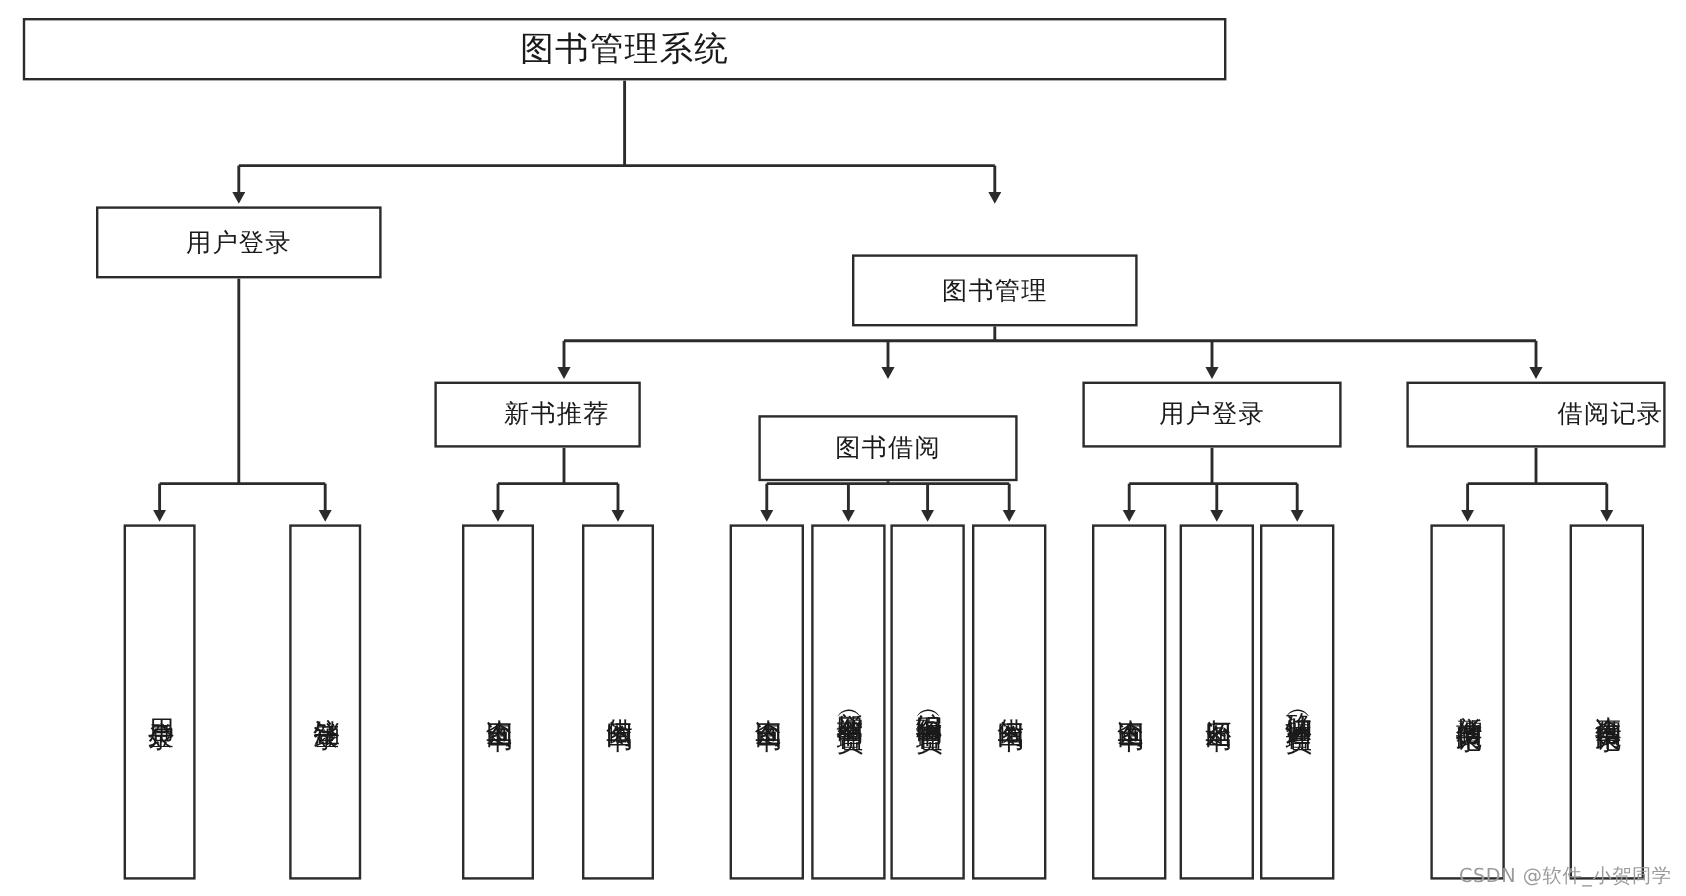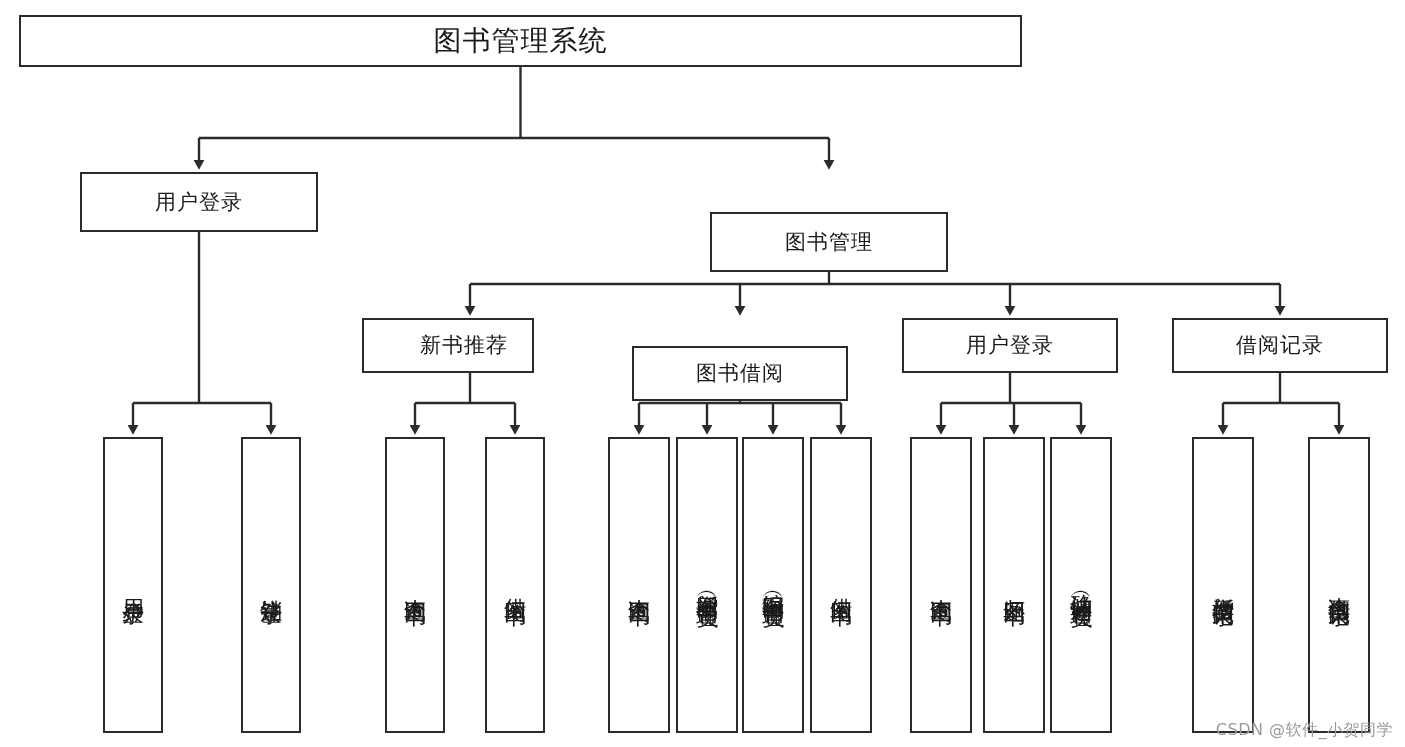--- a/index.html
+++ b/index.html
@@ -135,21 +135,21 @@
       </div>
       <div class="node horiz" style="left: 362px; top: 318px; width: 172px; height: 55px; padding-left: 32px;">
         <span class="label">新书推荐</span>
       </div>
       <div class="node horiz" style="left: 632px; top: 318px; width: 216px; height: 55px; margin-top: 28px;">
         <span class="label">图书借阅</span>
       </div>
       <div class="node horiz" style="left: 902px; top: 318px; width: 216px; height: 55px;">
         <span class="label">用户登录</span>
       </div>
-      <div class="node horiz" style="left: 1172px; top: 318px; width: 216px; height: 55px;">
+      <div class="node horiz" style="left: 1172px; top: 318px; width: 216px; height: 55px; justify-content: flex-end;">
         <span class="label">借阅记录</span>
       </div>
       <div class="node vert" style="left: 103px; top: 437px; width: 60px; height: 296px;">
         <span class="label">用户登录</span>
       </div>
       <div class="node vert" style="left: 241px; top: 437px; width: 60px; height: 296px;">
         <span class="label">注销登录</span>
       </div>
       <div class="node vert" style="left: 385px; top: 437px; width: 60px; height: 296px;">
         <span class="label">查询图书</span>

